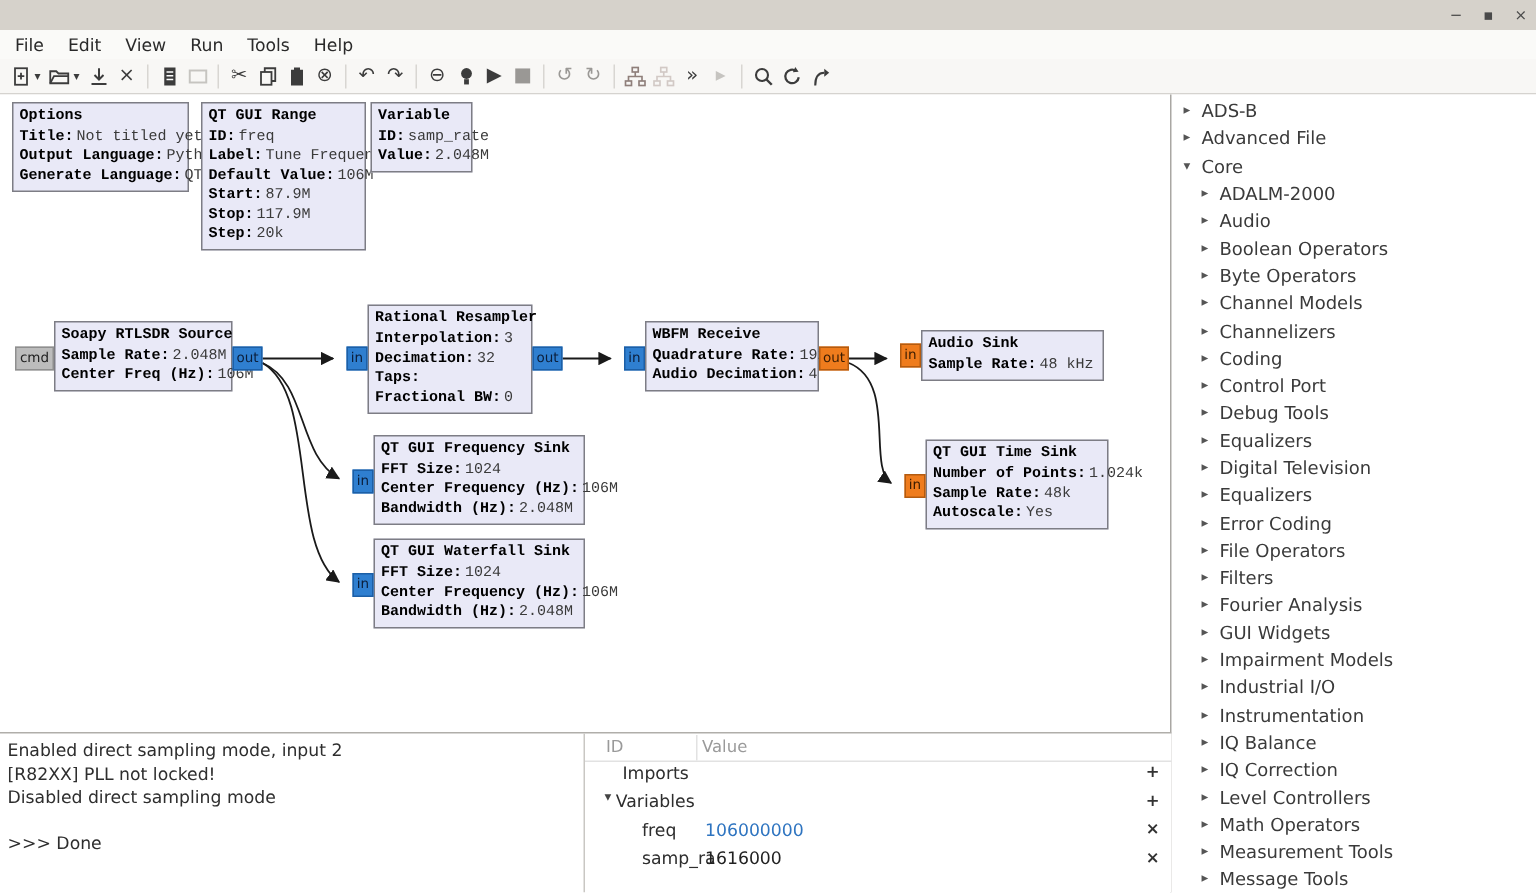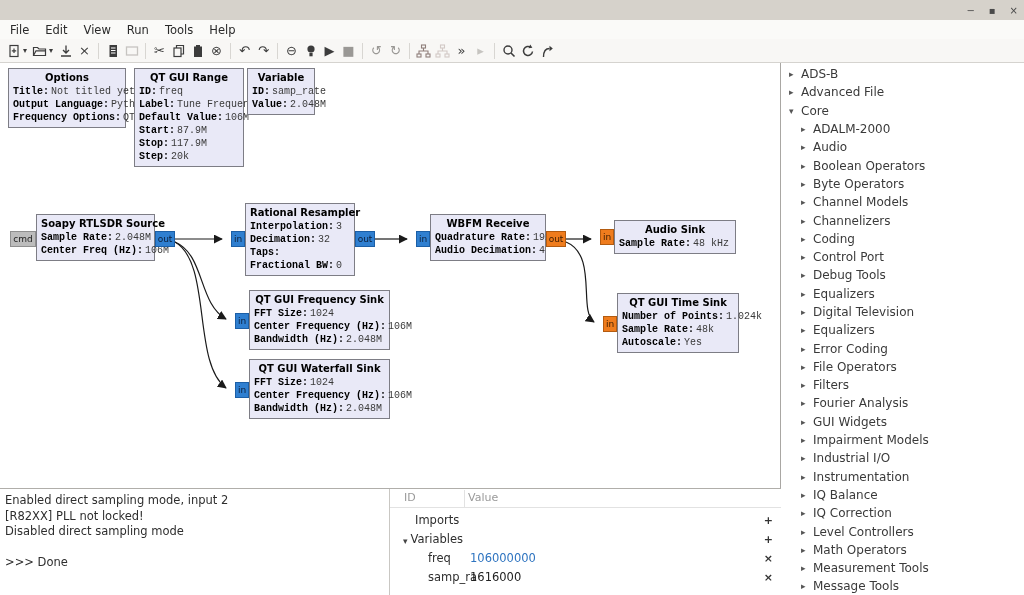--- a/index.html
+++ b/index.html
@@ -29,21 +29,21 @@
   .tb-icon.gray { color:#9a9895; }
   .tb-sep { width:1px; height:16px; background:#d8d6d2; margin:0 4px; }
   .tb-icon svg { display:block; }
 
   
   .canvas { position:absolute; left:0; top:63px; width:780px; height:425px; background:#ffffff; }
   .conn-svg { position:absolute; left:0; top:0; }
   .conn { stroke:#1a1a1a; stroke-width:1.2; fill:none; }
 
   .block { position:absolute; background:#e9e9f7; border:1px solid #7d7d85; padding:2px 4px 3px 4px; }
-  .btitle { font-size:10px; font-weight:bold; color:#000; text-align:center; white-space:nowrap; line-height:14px; }
+  .btitle { font-size:10px; font-weight:bold; color:#000; text-align:left; white-space:nowrap; line-height:14px;font-family:Liberation Mono, monospace; }
   .bparam { font-size:10px; line-height:13px; white-space:nowrap;font-family:Liberation Mono, monospace; }
   .plabel { font-weight:bold; color:#000; }
   .pvalue { color:#3a3a3a; margin-left:2px; }
 
   .port { position:absolute; height:16px; font-size:9px; color:#10203a; display:flex;
     align-items:center; justify-content:center; line-height:16px; }
   .port-blue { background:#2f7fd0; border:1px solid #1c5fa6; color:#0b1e3a; }
   .port-orange { background:#ef7c1d; border:1px solid #b35b10; color:#3a1c02; }
   .port-gray { background:#bcbcbc; border:1px solid #8f8f8f; color:#222; }
 
@@ -58,21 +58,21 @@
   .bottom { position:absolute; left:0; top:488px; width:781px; height:107px;
     border-top:1px solid #b0aeaa; background:#fff; display:flex; }
   .console { width:390px; height:100%; border-right:1px solid #c9c7c3; padding:4px 0 0 5px; }
   .console-line { height:15.5px; font-size:11.5px; color:#2e2e2e; white-space:pre; }
 
   .varpanel { position:relative; flex:1; height:100%; }
   .var-header { position:relative; height:19px; border-bottom:1px solid #e2e2e2; }
   .var-header .col-id { position:absolute; left:14px; top:2px; font-size:11px; color:#9a9a9a; }
   .var-header .col-value { position:absolute; left:78px; top:2px; font-size:11px; color:#9a9a9a; }
   .var-header .col-div { position:absolute; left:74px; top:1px; width:1px; height:17px; background:#e2e2e2; }
-  .var-row { position:relative; height:19px; display:flex; align-items:flex-end; font-size:11.5px; color:#2e2e2e; }
+  .var-row { position:relative; height:19px; display:flex; align-items:flex-start; font-size:11.5px; color:#2e2e2e; }
   .var-row[data-ind="0"] { padding-left:13px; }
   .var-row[data-ind="1"] { padding-left:22px; }
   .var-row[data-ind="2"] { padding-left:35px; }
   .var-arrow { font-size:9px; color:#444; margin-right:3px; }
   .var-value { position:absolute; left:80px; color:#222; }
   .var-value[data-c="blue"] { color:#2e74c0; }
   .var-action { margin-left:auto; padding-right:8px; font-size:11px; color:#333; font-weight:bold; }
 </style>
 </head>
 <body>
@@ -216,21 +216,21 @@
       <path class="conn" marker-end="url(#arr)" d="M175,179 C212,200 192,300 226,325"></path>
       <path class="conn" marker-end="url(#arr)" d="M566,179 C598,192 578,248 594,259"></path>
     </svg>
 
     <div class="block" style="left:8px; top:5px; width:118px;">
       <div class="btitle">Options</div>
       <div>
 
       <div class="bparam"><span class="plabel">Title:</span><span class="pvalue">Not titled yet</span></div>
           <div class="bparam"><span class="plabel">Output Language:</span><span class="pvalue">Python</span></div>
-          <div class="bparam"><span class="plabel">Frequency Options:</span><span class="pvalue">QT GUI</span></div>
+          <div class="bparam"><span class="plabel">Generate Language:</span><span class="pvalue">QT GUI</span></div>
         </div>
     </div>
 
     <div class="block" style="left:134px; top:5px; width:110px;">
       <div class="btitle">QT GUI Range</div>
       <div>
 
       <div class="bparam"><span class="plabel">ID:</span><span class="pvalue">freq</span></div>
           <div class="bparam"><span class="plabel">Label:</span><span class="pvalue">Tune Frequency</span></div>
           <div class="bparam"><span class="plabel">Default Value:</span><span class="pvalue">106M</span></div>

